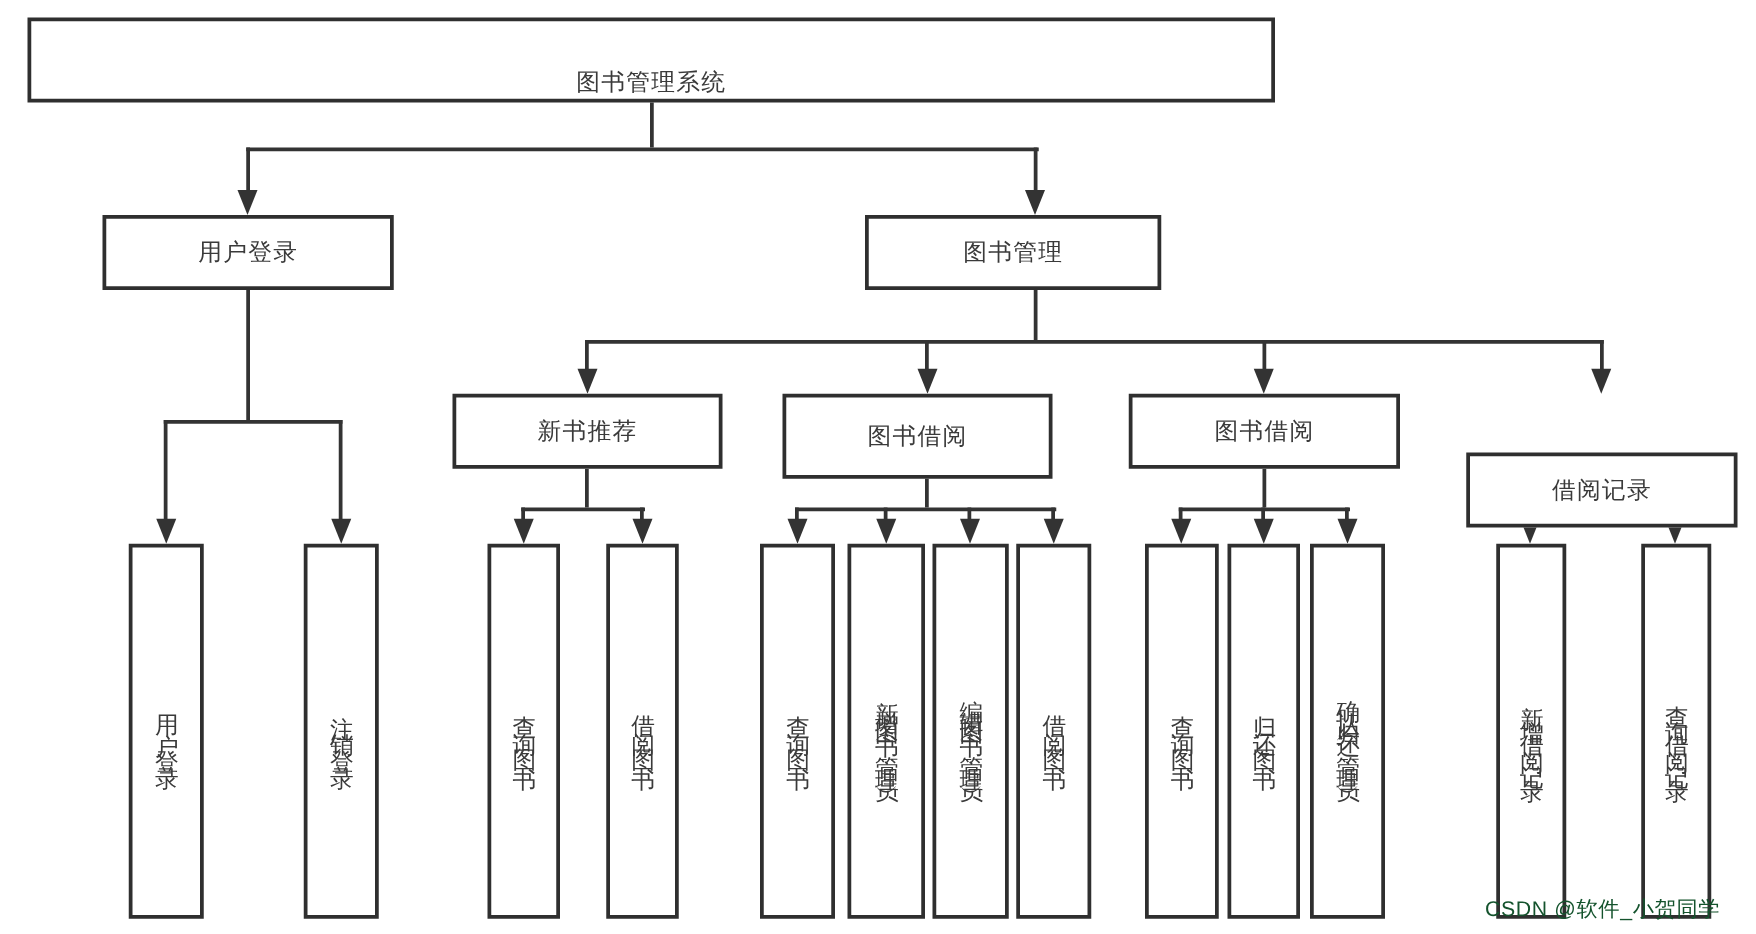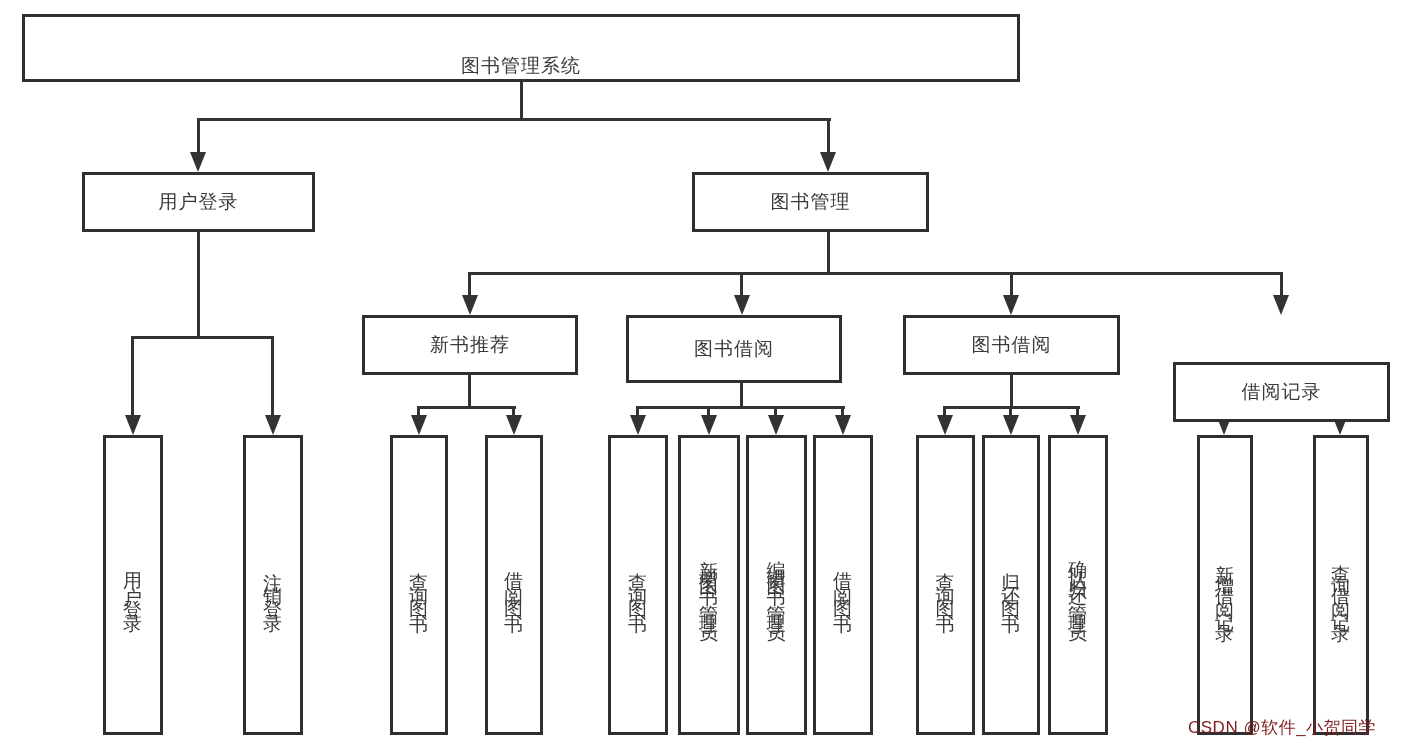--- a/index.html
+++ b/index.html
@@ -27,21 +27,21 @@
   }
   .vl { position:absolute; width:3px; background:#333333; z-index:1; }
   .hl { position:absolute; height:3px; background:#333333; z-index:1; }
   .ah {
     position:absolute; width:0; height:0; z-index:1;
     border-left:8px solid transparent; border-right:8px solid transparent;
     border-top:20px solid #333333;
   }
   .watermark {
     position:absolute; left:1188px; top:716px; z-index:5;
-    font-size:17px; color:#7f1d1d; letter-spacing:0.5px; white-space:nowrap;
+    font-size:17px; color:#14532d; letter-spacing:0.5px; white-space:nowrap;
   }
 </style>
 </head>
 <body>
 
 <div class="canvas">
 
   <div class="node" style="left:22px; top:14px; width:998px; height:68px;align-items:flex-end;">
     <span>图书管理系统</span>
   </div>

